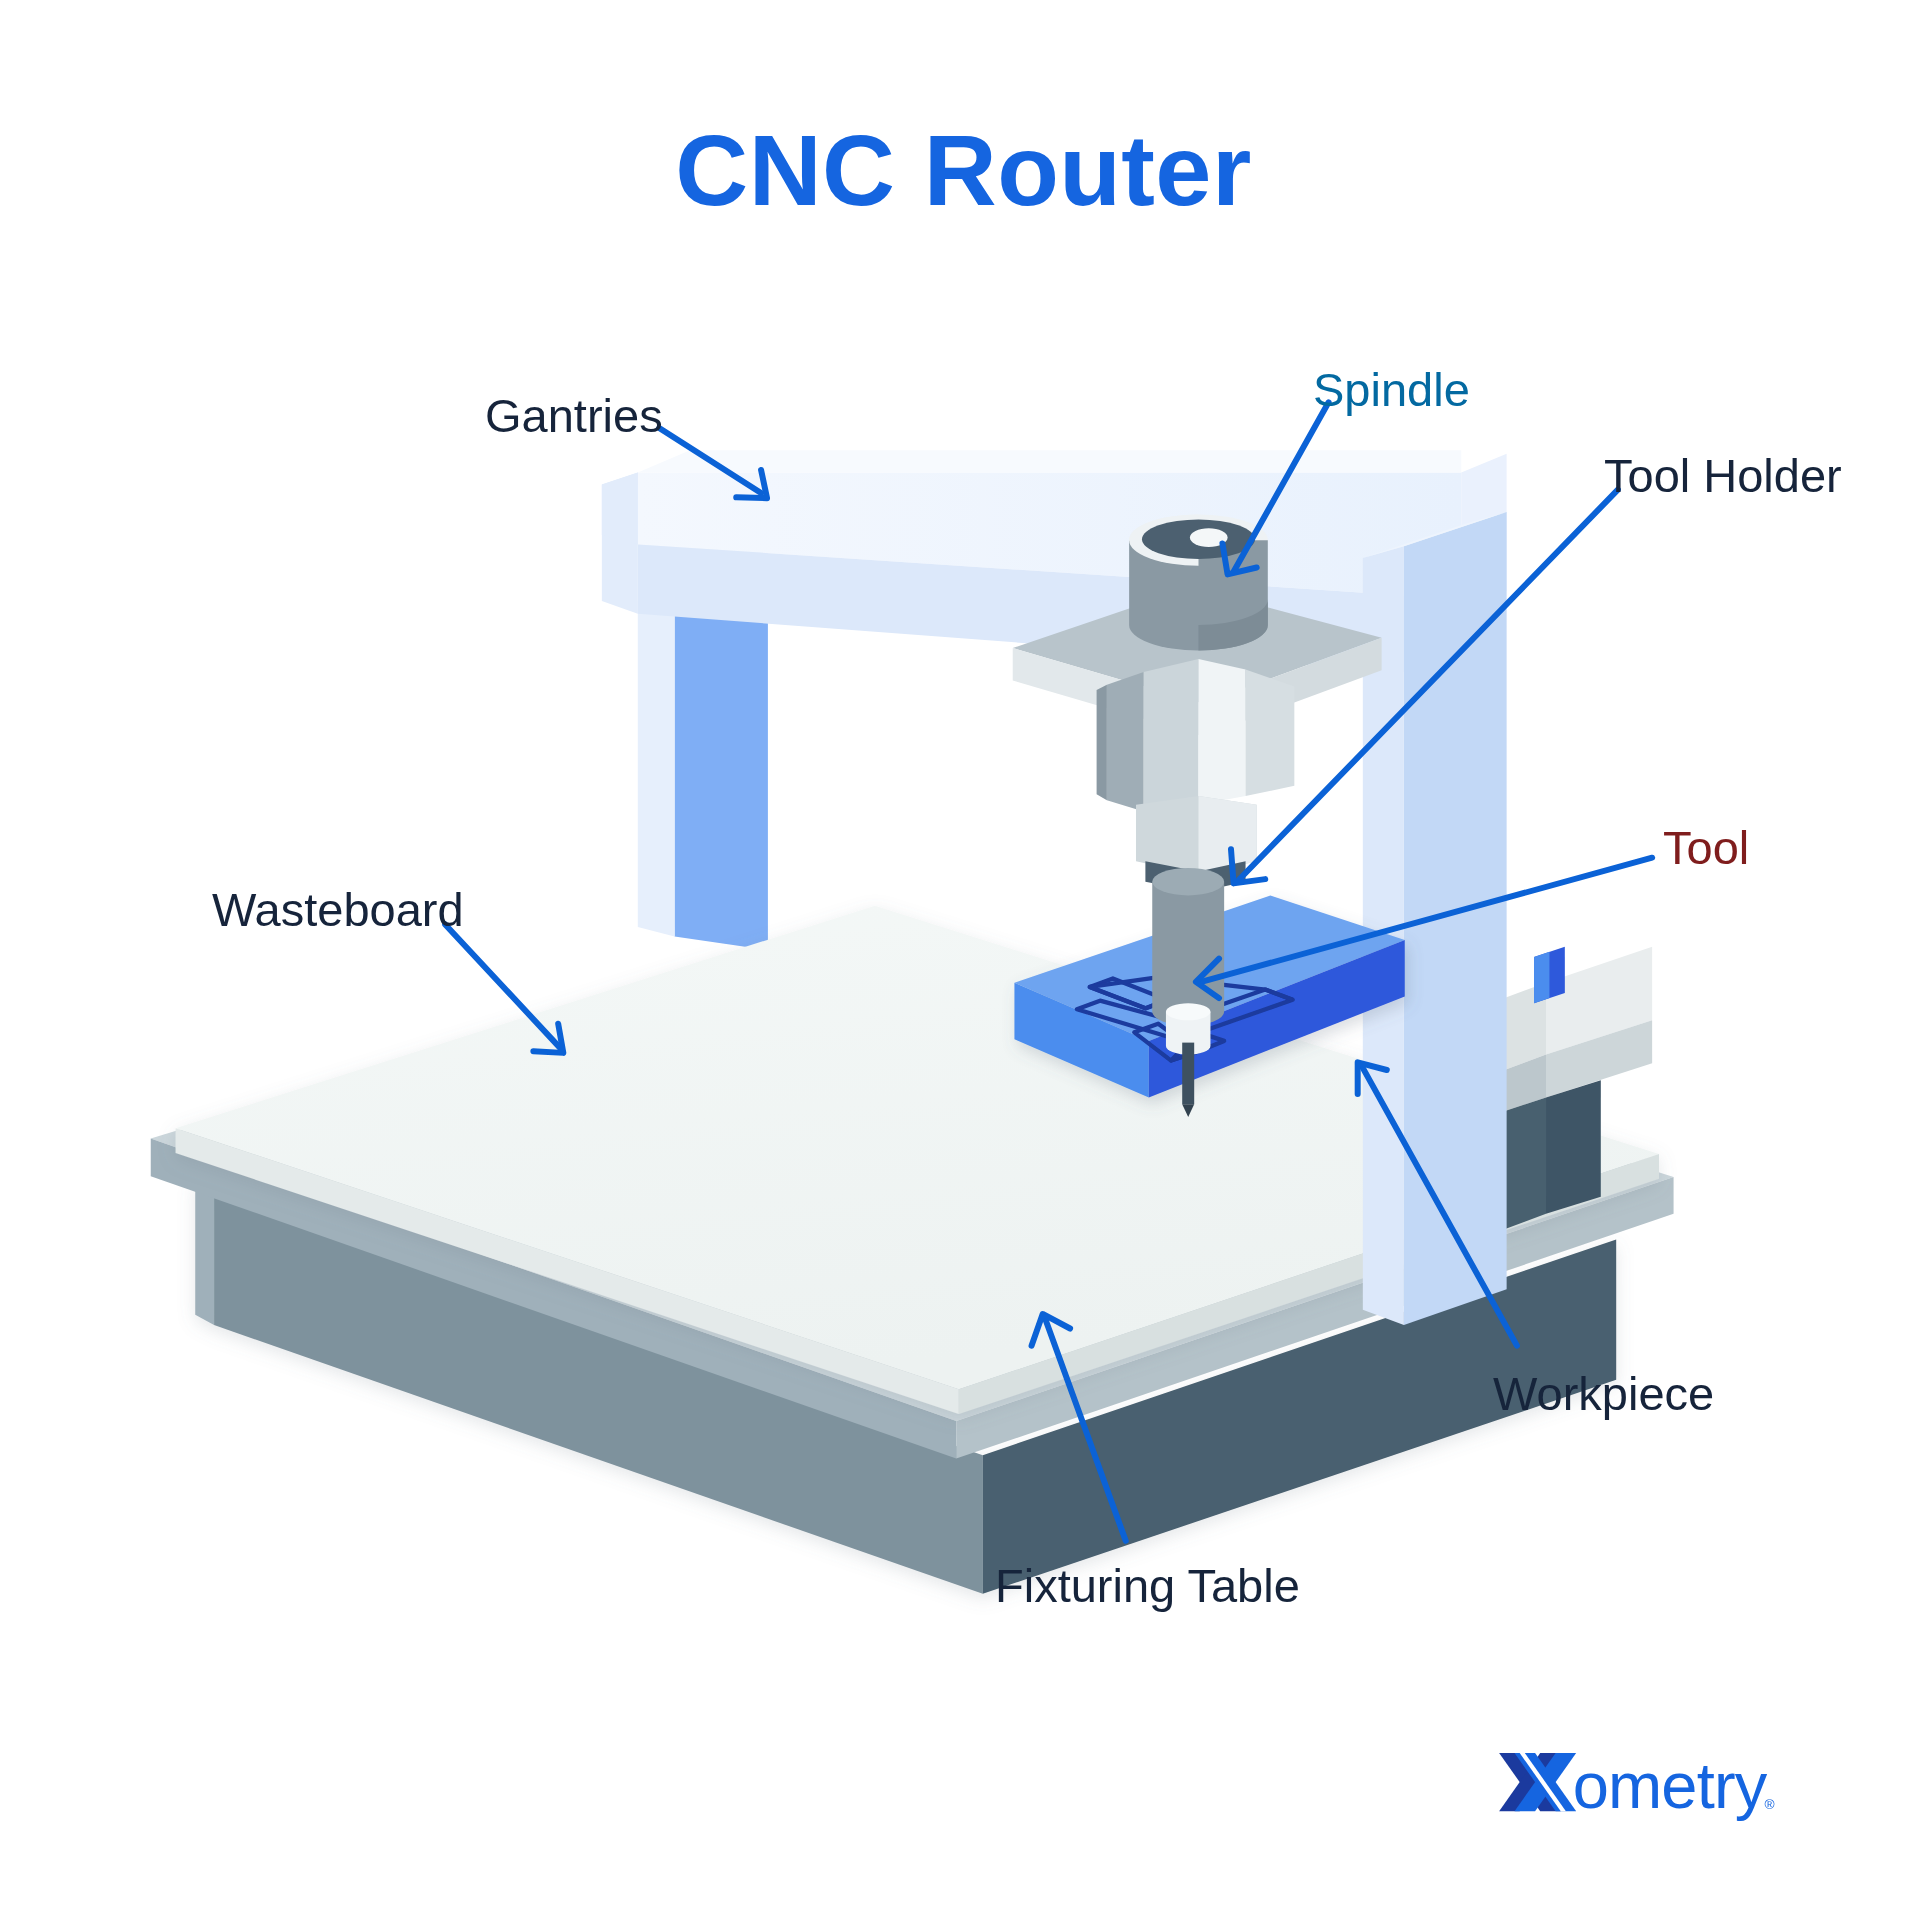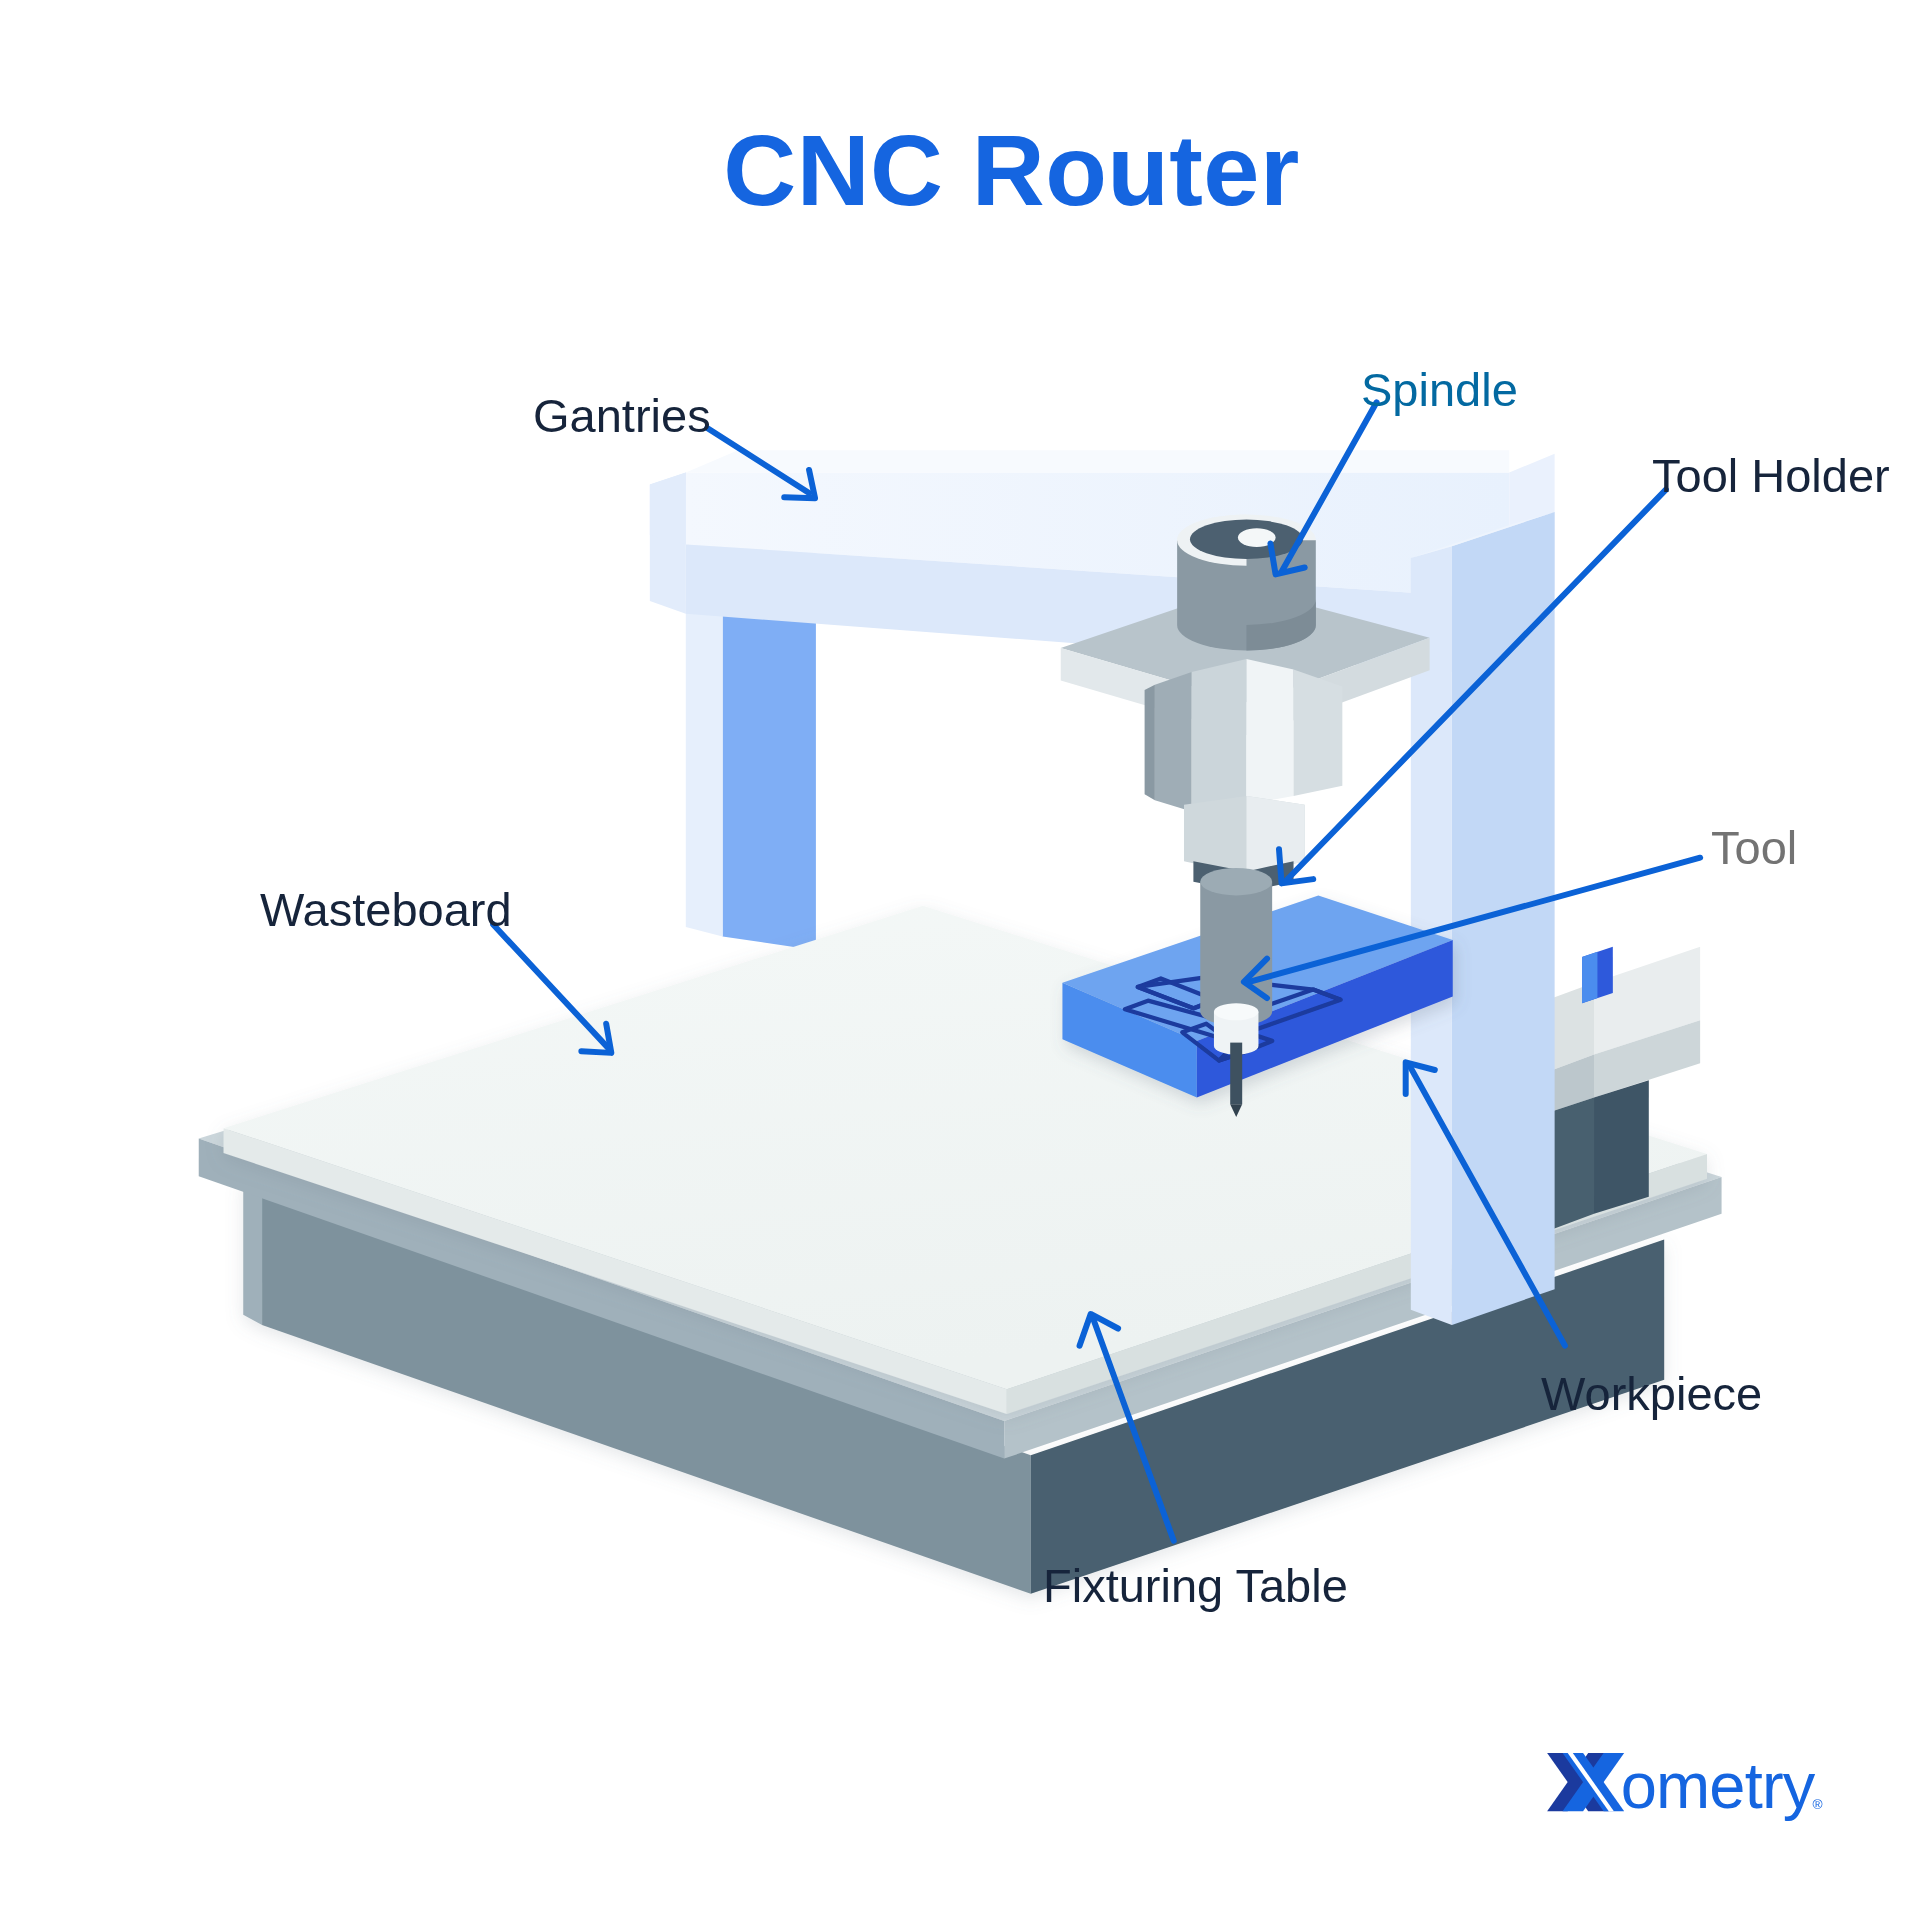--- a/index.html
+++ b/index.html
@@ -1,18 +1,18 @@
 <!DOCTYPE html>
 <html style="font-size:13.7px"><head>
 <meta charset="utf-8">
 <style>
   html,body{margin:0;padding:0;background:#ffffff;}
   body{width:1927px;height:1926px;overflow:hidden;
        font-family:"Liberation Sans","DejaVu Sans",sans-serif;}
-  #stage{position:relative;width:1618px;height:1926px;background:#ffffff;margin-left:48px;}
+  #stage{position:relative;width:1618px;height:1926px;background:#ffffff;}
   svg.diagram{position:absolute;inset:0;width:1927px;height:1926px;display:block;}
   .title{
     position:absolute;left:0;top:113px;width:1927px;text-align:center;
     font-size:101px;font-weight:bold;letter-spacing:0.4px;
     font-family:"Liberation Sans","DejaVu Sans",sans-serif;
   }
   .callout-label{
     position:absolute;white-space:nowrap;
     font-size:47px;font-weight:400;line-height:1;
     font-family:"Liberation Sans","DejaVu Sans",sans-serif;
@@ -212,21 +212,21 @@
       <g>
         <line x1="1315" y1="1800" x2="1220" y2="1538"></line>
         <polyline points="1205,1572 1218,1535 1250,1552" stroke-width="7"></polyline>
       </g>
     </g>
   </svg>
 
   <div class="callout-label lbl-gantries" style="color: rgb(22, 36, 59);">Gantries</div>
   <div class="callout-label lbl-spindle" style="color: #0369a1;">Spindle</div>
   <div class="callout-label lbl-toolholder" style="color: rgb(22, 36, 59);">Tool Holder</div>
-  <div class="callout-label lbl-tool" style="color: #737373;">Tool</div>
+  <div class="callout-label lbl-tool" style="color: #7f1d1d;">Tool</div>
   <div class="callout-label lbl-wasteboard" style="color: rgb(22, 36, 59);">Wasteboard</div>
   <div class="callout-label lbl-workpiece" style="color: rgb(22, 36, 59);">Workpiece</div>
   <div class="callout-label lbl-fixturing" style="color: rgb(22, 36, 59);">Fixturing Table</div>
 
   <div class="logo">
     <svg viewBox="0 0 340 92">
 
       <g>
         <polygon points="6,8 30,8 78,76 54,76" fill="#1B3A9E"></polygon>
         <polygon points="6,76 30,76 78,8 54,8" fill="#1B3A9E"></polygon>

